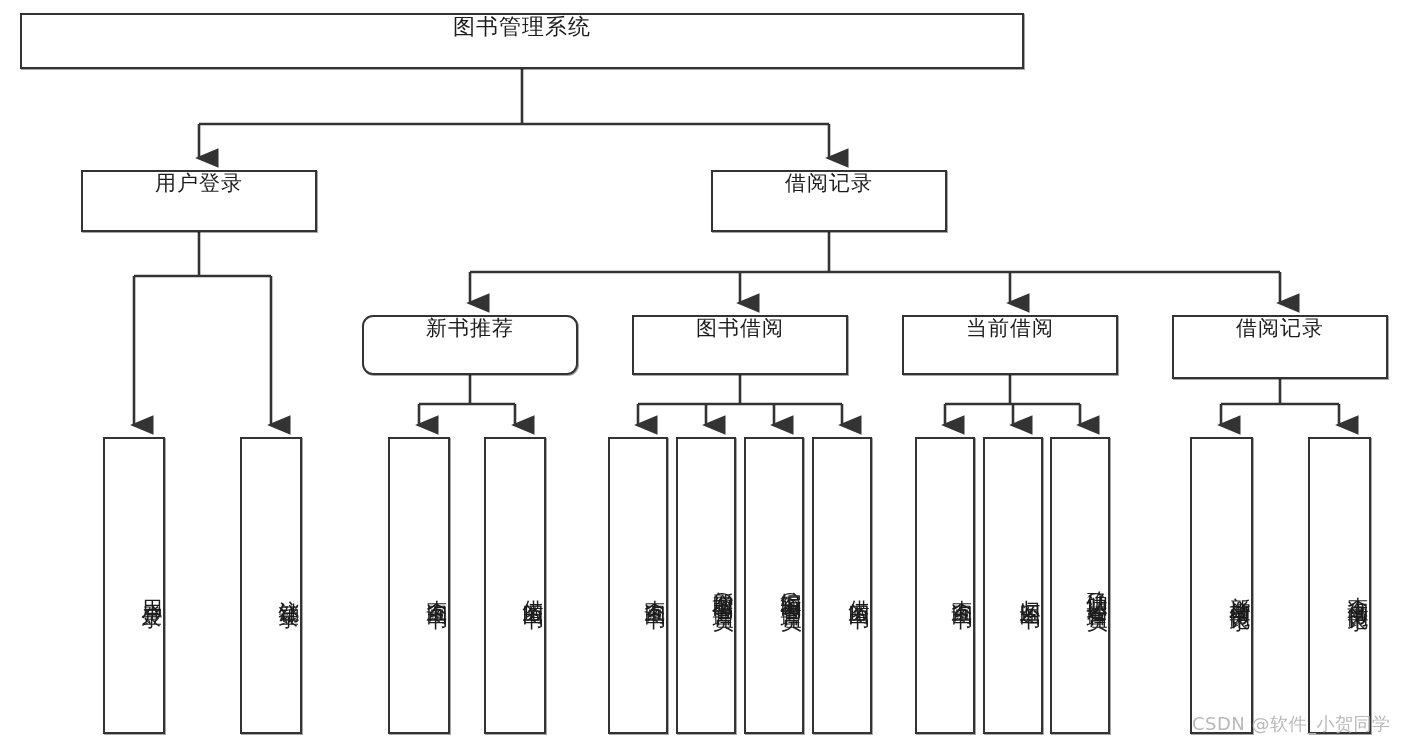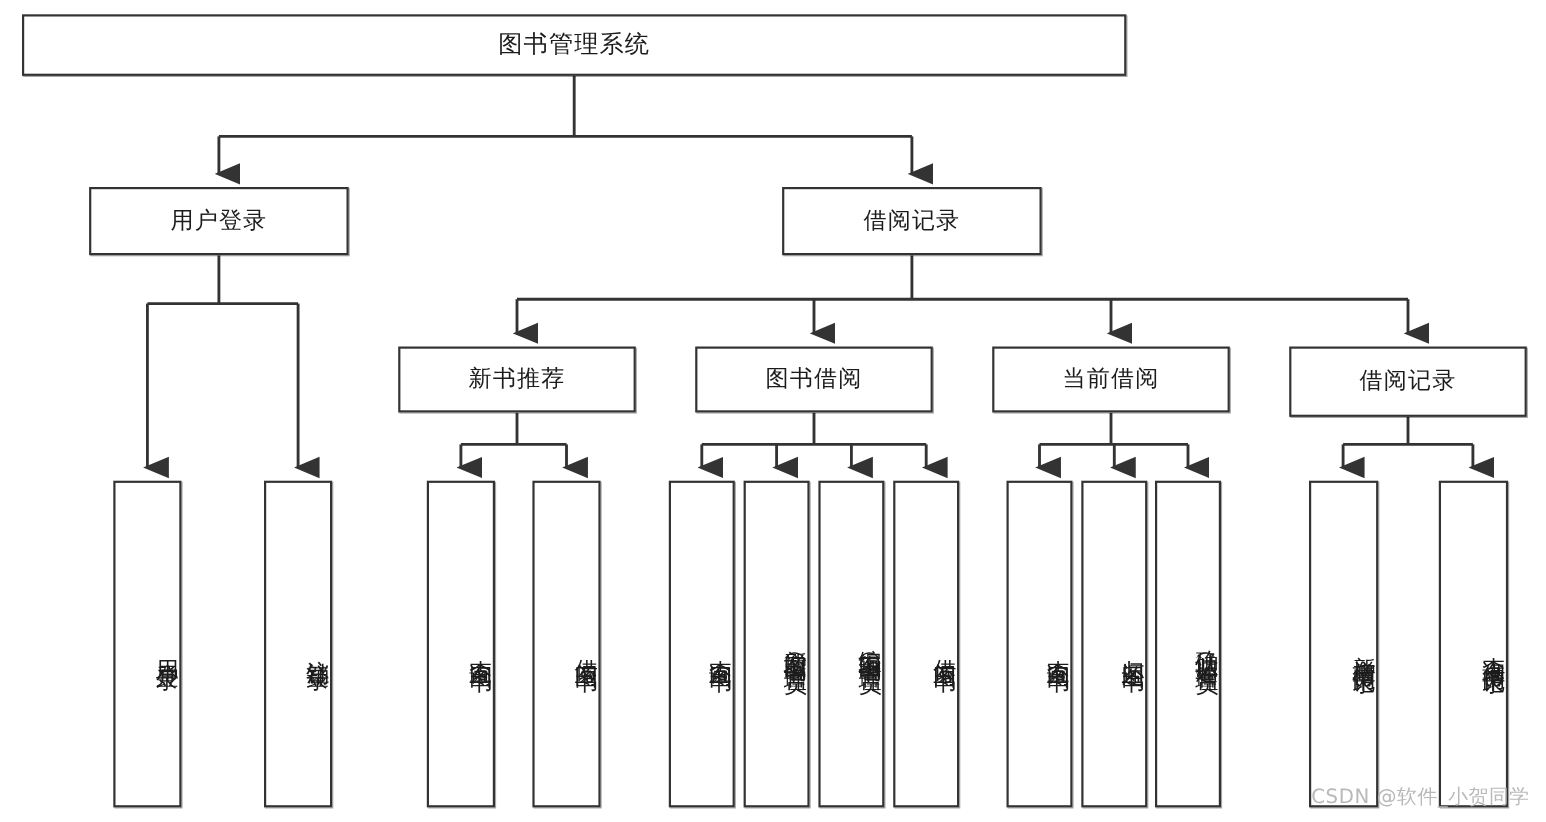--- a/index.html
+++ b/index.html
@@ -26,21 +26,21 @@
     height: 747px;
     pointer-events: none;
   }
   .node {
     position: absolute;
     box-sizing: border-box;
     background: #ffffff;
     border: 2px solid #333333;
     box-shadow: 1px 1px 0 rgba(0,0,0,0.35);
     display: flex;
-    align-items: center;
+    align-items: flex-start;
     justify-content: center;
     color: #1c1c1c;
     text-align: center;
     z-index: 2;
   }
   .node-h {
     font-size: 21px;
     letter-spacing: 1px;
     line-height: 1.1;
   }
@@ -131,21 +131,21 @@
     <span>图书管理系统</span>
   </div>
 
   <div class="node node-h" id="node-l2-0" style="left: 81px; top: 170px; width: 236px; height: 62px;">
     <span>用户登录</span>
   </div>
   <div class="node node-h" id="node-l2-1" style="left: 711px; top: 170px; width: 236px; height: 62px;">
     <span>借阅记录</span>
   </div>
 
-  <div class="node node-h" id="node-l3-0" style="left: 362px; top: 315px; width: 216px; height: 60px;">
+  <div class="node node-h" id="node-l3-0" style="left: 362px; top: 315px; width: 216px; height: 60px; border-radius: 11px;">
     <span>新书推荐</span>
   </div>
   <div class="node node-h" id="node-l3-2" style="left: 902px; top: 315px; width: 216px; height: 60px;">
     <span>当前借阅</span>
   </div>
   <div class="node node-h" id="node-l3-1" style="left: 632px; top: 315px; width: 216px; height: 60px;">
     <span>图书借阅</span>
   </div>
   <div class="node node-h" id="node-l3-3" style="left: 1172px; top: 315px; width: 216px; height: 64px;">
     <span>借阅记录</span>

